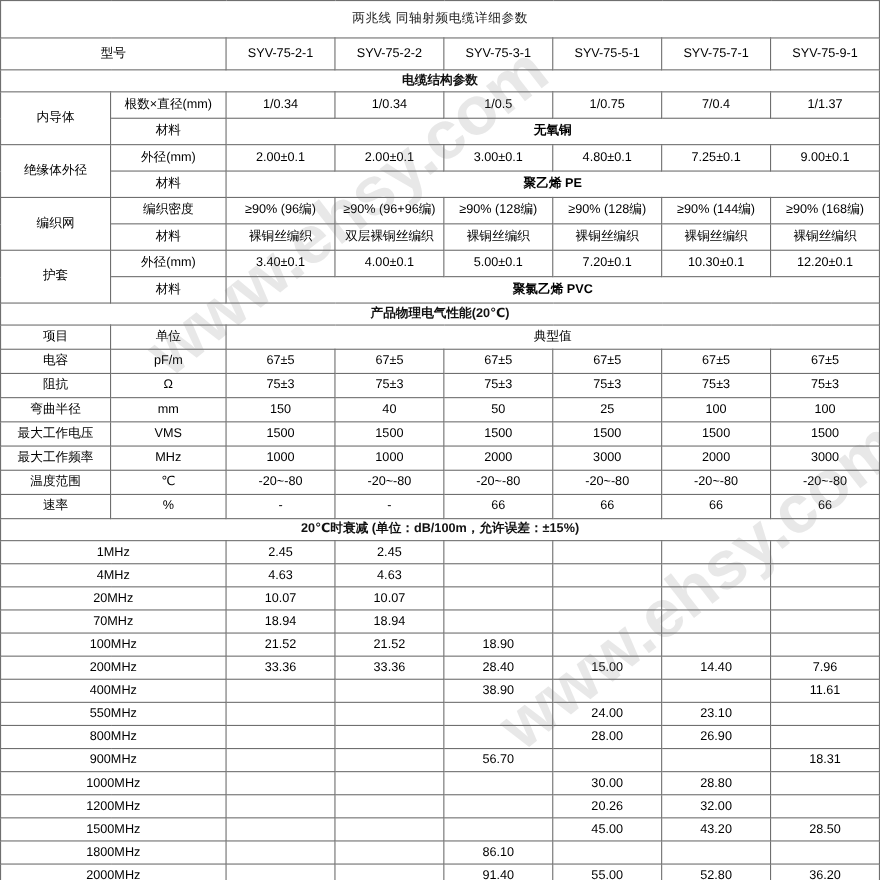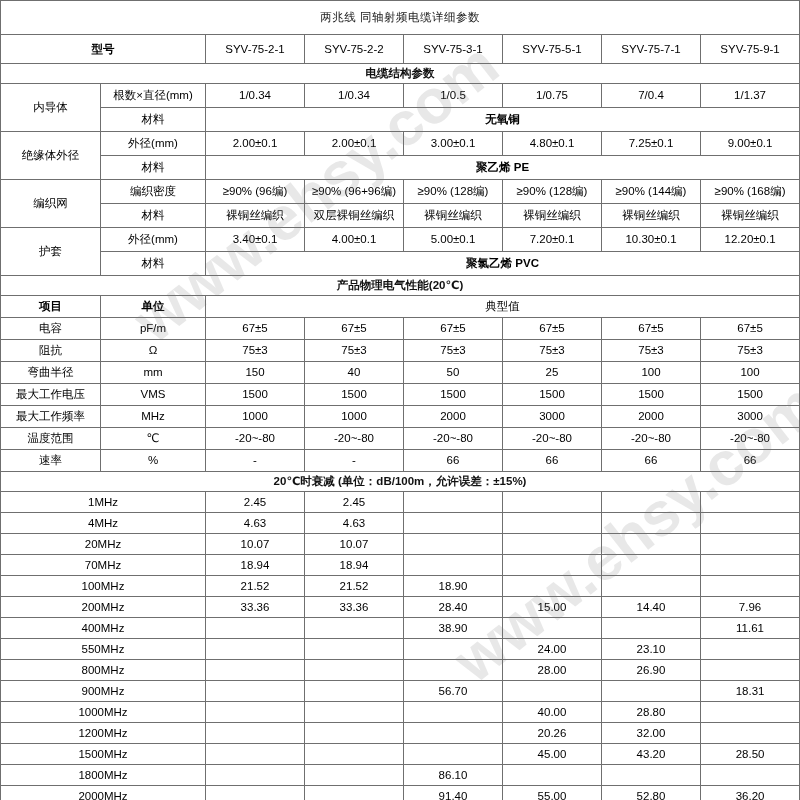--- a/index.html
+++ b/index.html
@@ -72,21 +72,21 @@
     letter-spacing: 0.5px;
     height: 33px;
     color: #1a1a1a;
     border: 1px solid #6f6f6f;
   }
 
   
   td.model-head {
     height: 28px;
     font-size: 12.5px;
-    font-weight: bold;
+    font-weight: normal;
   }
   td.model-val {
     height: 28px;
     font-size: 12px;
   }
 
   
   td.section-band {
     background: #aed181;
     text-align: left;
@@ -117,21 +117,21 @@
   td.merge-note {
     font-size: 12px;
     font-weight: bold;
   }
   td.typical {
     font-size: 12.5px;
     font-weight: normal;
   }
   td.item-head, td.unit-head {
     font-size: 12.5px;
-    font-weight: bold;
+    font-weight: normal;
   }
   td.freq {
     font-size: 11.5px;
   }
 </style>
 </head>
 <body>
 
 <div id="sheet">
 
@@ -397,21 +397,21 @@
           <td class="val">56.70</td>
           <td class="val"></td>
           <td class="val"></td>
           <td class="val">18.31</td>
         </tr>
         <tr class="arow">
           <td class="freq" colspan="2">1000MHz</td>
           <td class="val"></td>
           <td class="val"></td>
           <td class="val"></td>
-          <td class="val">40.00</td>
+          <td class="val">30.00</td>
           <td class="val">28.80</td>
           <td class="val"></td>
         </tr>
         <tr class="arow">
           <td class="freq" colspan="2">1200MHz</td>
           <td class="val"></td>
           <td class="val"></td>
           <td class="val"></td>
           <td class="val">20.26</td>
           <td class="val">32.00</td>

